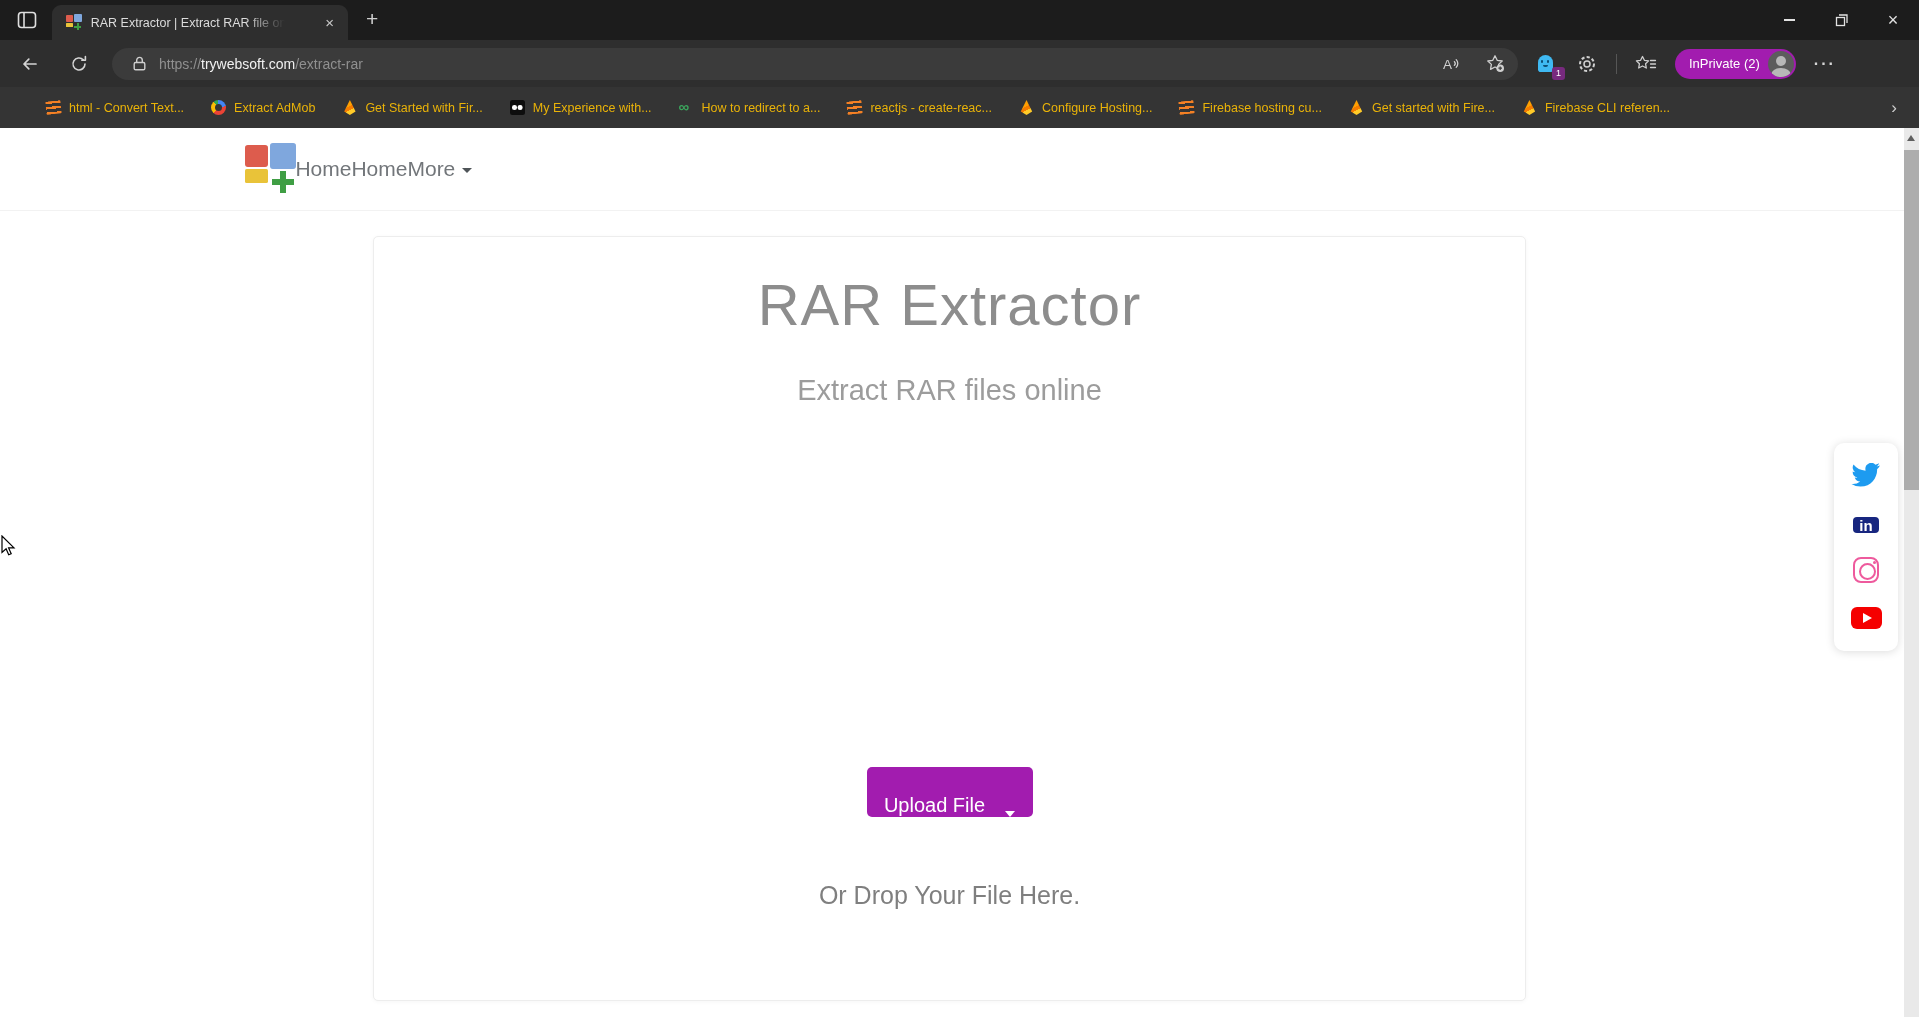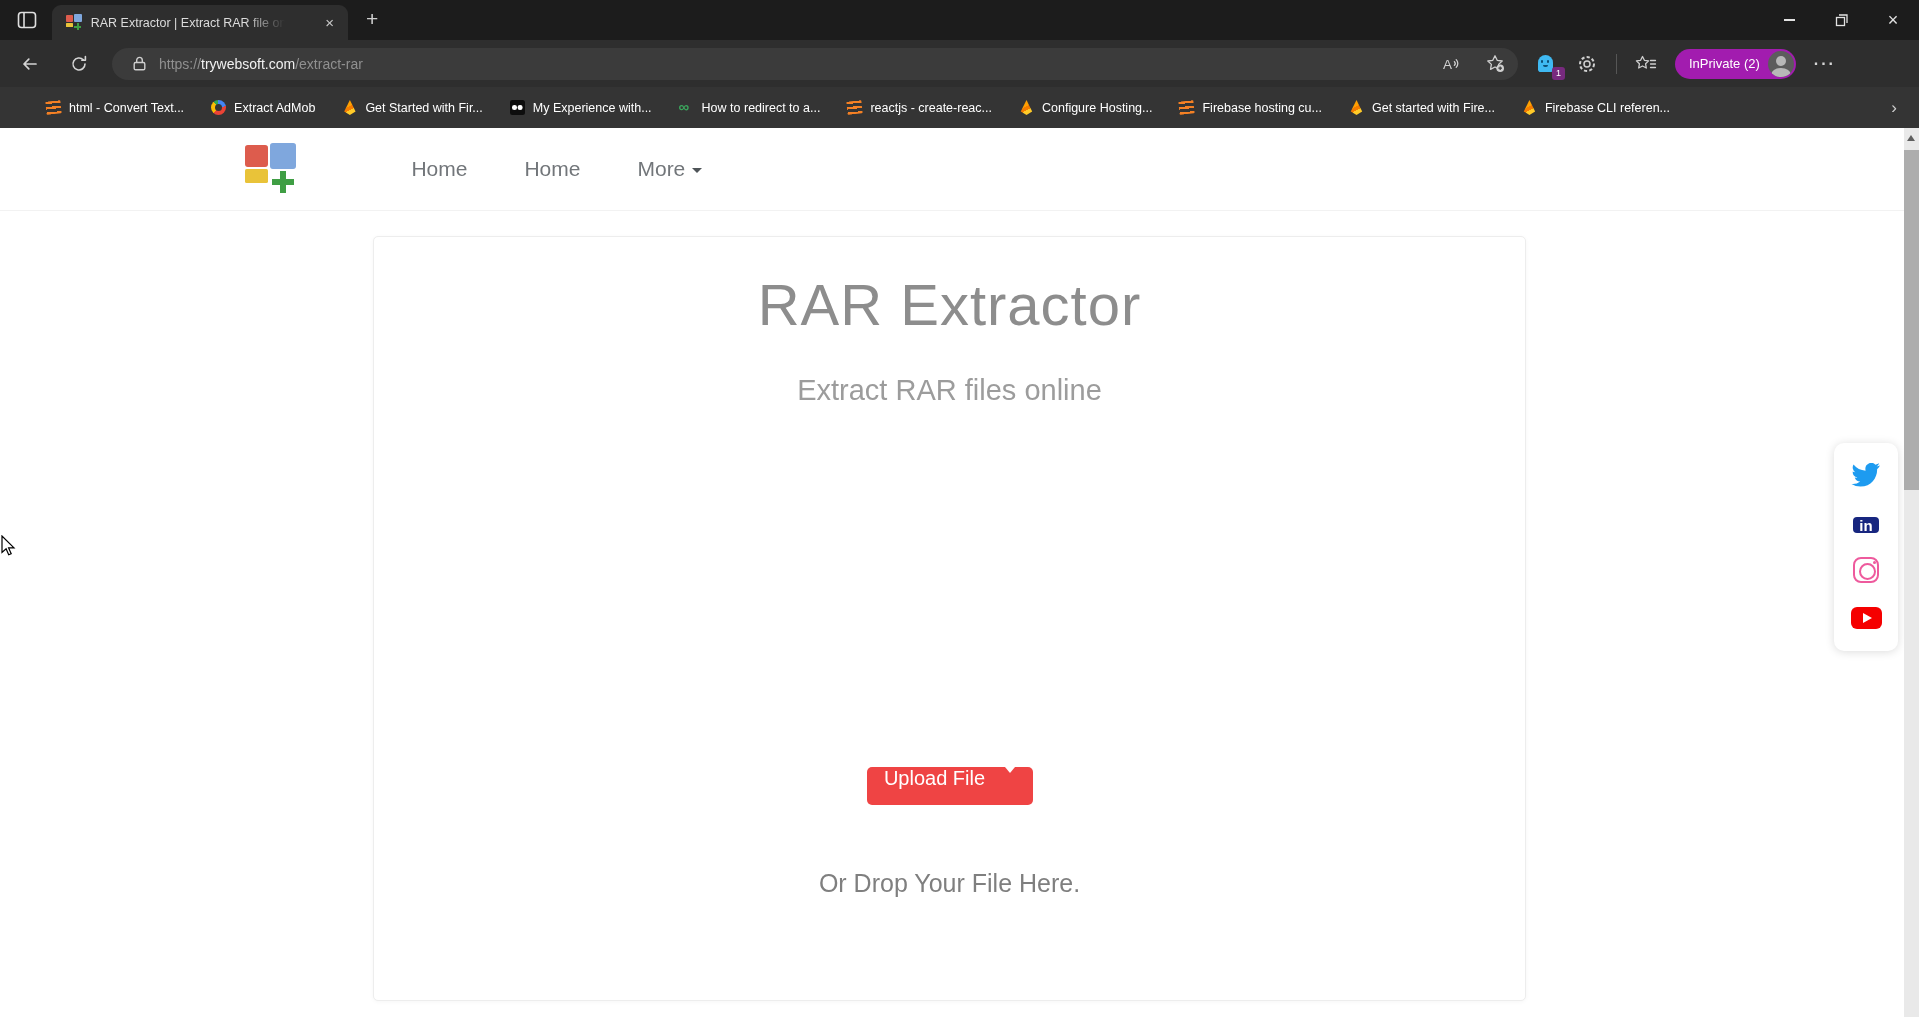--- a/index.html
+++ b/index.html
@@ -35,21 +35,21 @@
   .vdivider { width:1px; height:20px; background:#565656; }
   .inprivate { height:30px; background:#a21caf; border-radius:15px; display:flex; align-items:center; padding:2px 2px 2px 14px; gap:8px; }
   .inprivate-label { color:#fff; font-size:13px; }
   .avatar { width:26px; height:26px; border-radius:50%; background:#5c5c5c; position:relative; overflow:hidden; }
   .avatar::before { content:""; position:absolute; left:8px; top:5px; width:10px; height:10px; border-radius:50%; background:#b8b8b8; }
   .avatar::after { content:""; position:absolute; left:3px; top:17px; width:20px; height:14px; border-radius:50%; background:#b8b8b8; }
   .more-dots { color:#d6d6d6; font-size:16px; letter-spacing:2px; font-weight:bold; margin-right:6px; }
 
   .bookbar { position:absolute; left:0; top:87px; width:1919px; height:41px; background:#343434; display:flex; align-items:center; padding:0 22px 0 46px; gap:27px; }
   .bm-item { display:flex; align-items:center; gap:8px; flex:none; }
-  .bm-label { font-size:12.5px; color:#ffffff; white-space:nowrap; }
+  .bm-label { font-size:12.5px; color:#eab308; white-space:nowrap; }
   .bicon { width:15px; height:15px; position:relative; flex:none; }
   .bicon[data-icon="stackoverflow"] { background:repeating-linear-gradient(to bottom,#f48024 0 2.4px,transparent 2.4px 5.4px); height:13px; transform:rotate(-6deg); border-radius:1px; }
   .bicon[data-icon="firebase"] { background:linear-gradient(150deg,#ffa000 0 45%,#f57c00 45% 62%,#ffca28 62%); clip-path:polygon(50% 0%,88% 76%,50% 100%,12% 76%); }
   .bicon[data-icon="admob"] { border-radius:50%; background:conic-gradient(#4285f4 0 22%,#ea4335 22% 62%,#fbbc04 62% 88%,#34a853 88%); }
   .bicon[data-icon="admob"]::after { content:""; position:absolute; inset:4px; border-radius:50%; background:#343434; }
   .bicon[data-icon="medium"] { background:#0d0d0d; border-radius:2.5px; }
   .bicon[data-icon="medium"]::after { content:""; position:absolute; left:2.5px; top:5px; width:4.6px; height:4.6px; border-radius:50%; background:#fff; box-shadow:5.6px 0 0 #fff; }
   .bicon[data-icon="scissors"]::before { content:"\221E"; color:#3ba55c; font-size:15px; font-weight:bold; line-height:15px; position:absolute; left:0; top:-1px; }
   .bm-chevron { margin-left:auto; color:#cfcfcf; font-size:17px; flex:none; }
 
@@ -57,29 +57,29 @@
   .viewport { position:absolute; left:0; top:128px; width:1919px; height:889px; background:#fff; }
   .site-header { position:absolute; left:0; top:0; width:1904px; height:83px; background:#fff; border-bottom:1px solid rgba(0,0,0,0.05); display:flex; align-items:center; }
   .logo { position:relative; width:3.15em; height:3.3em; }
   .logo i { position:absolute; display:block; }
   .logo .sq-red { left:0; top:.12em; width:1.42em; height:1.42em; border-radius:.18em; background:#dd5c4d; }
   .logo .sq-blue { left:1.56em; top:0; width:1.62em; height:1.62em; border-radius:.18em; background:#7fa7dd; }
   .logo .sq-yellow { left:0; top:1.68em; width:1.42em; height:.85em; border-radius:.1em; background:#e9c339; }
   .logo .plus-v { left:2.18em; top:1.78em; width:.36em; height:1.4em; background:#3f9e44; }
   .logo .plus-h { left:1.66em; top:2.3em; width:1.4em; height:.36em; background:#3f9e44; }
   .header-logo { margin-left:245px; font-size:16px; }
-  .site-nav { display:flex; align-items:center; margin-left:116px; gap:57px; }
+  .site-nav { display:flex; align-items:center; }
   .nav-link { font-size:21px; color:#72767a; }
   .caret-down { display:inline-block; width:0; height:0; border-left:5px solid transparent; border-right:5px solid transparent; border-top:5px solid #4f5458; margin-left:7px; vertical-align:middle; }
 
   .card { position:absolute; left:373px; top:108px; width:1153px; height:765px; background:#fff; border:1px solid #ededed; border-radius:5px; box-shadow:0 1px 4px rgba(0,0,0,0.04); text-align:center; }
   .hero-title { margin-top:34px; font-size:58px; font-weight:300; color:#8d8d8d; letter-spacing:1px; }
   .hero-sub { margin-top:36px; font-size:29px; font-weight:300; color:#9c9c9c; }
   .upload-wrap { margin-top:360px; display:flex; justify-content:center; }
-  .upload-btn { width:166px; height:38px; background:#ef4444; border:none; border-radius:5px; color:#fff; font-size:20px; font-family:inherit; display:flex; align-items:flex-start; justify-content:center; gap:20px; }
+  .upload-btn { width:166px; height:50px; background:#a21caf; border:none; border-radius:5px; color:#fff; font-size:20px; font-family:inherit; display:flex; align-items:flex-end; justify-content:center; gap:20px; }
   .upload-caret { width:0; height:0; border-left:5.5px solid transparent; border-right:5.5px solid transparent; border-top:6px solid #fff; }
   .drop-hint { margin-top:64px; font-size:25px; font-weight:300; color:#7f7f7f; }
 
   .social-panel { position:absolute; right:21px; top:315px; width:64px; background:#fff; border-radius:10px; box-shadow:0 1px 10px rgba(0,0,0,0.14); padding:20px 0 22px; display:flex; flex-direction:column; align-items:center; gap:24px; }
   .li-sq { width:26px; height:16px; background:#17267f; border-radius:4px; color:#fff; font-size:15px; font-weight:bold; display:flex; align-items:center; justify-content:center; }
   .ig-sq { width:26px; height:26px; border:2.5px solid #ee5a9d; border-radius:8px; position:relative; }
   .ig-sq::before { content:""; position:absolute; left:4px; top:4px; width:13px; height:13px; border:2.5px solid #ee5a9d; border-radius:50%; }
   .ig-sq::after { content:""; position:absolute; right:1.5px; top:1.5px; width:3px; height:3px; border-radius:50%; background:#ee5a9d; }
   .yt-rect { width:31px; height:22px; background:#f50000; border-radius:6px; position:relative; }
   .yt-rect::after { content:""; position:absolute; left:12px; top:6px; width:0; height:0; border-left:9px solid #fff; border-top:5px solid transparent; border-bottom:5px solid transparent; }

